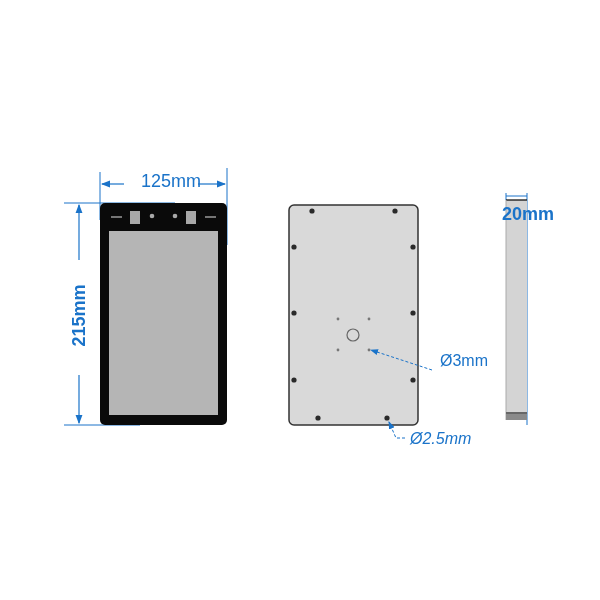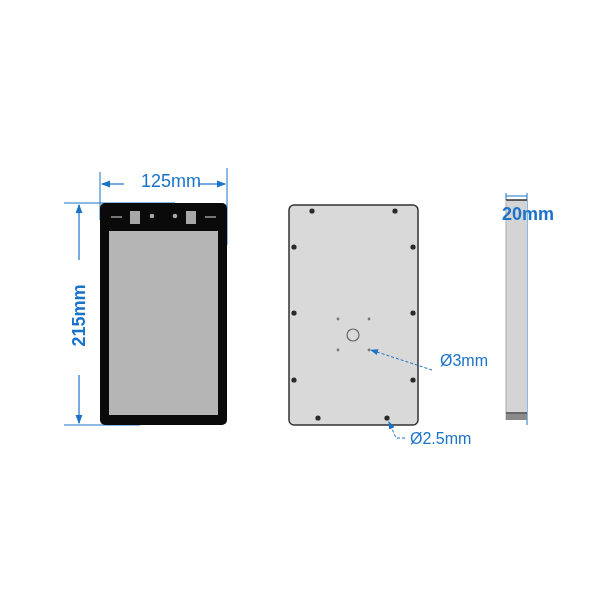--- a/index.html
+++ b/index.html
@@ -83,13 +83,13 @@
 </svg>
 
 <div class="dimtext" style="left:141px; top:171px; font-size:18px;">125mm</div>
 
 <div class="dimtext" style="left:48px; top:305px; font-size:18px; font-weight:bold; transform:rotate(-90deg); transform-origin:center center;">215mm</div>
 
 <div class="dimtext" style="left:502px; top:156px; font-size:18px; font-weight:bold;margin-top:48px;">20mm</div>
 
 <div class="dimtext" style="left:440px; top:352px; font-size:16px;">Ø3mm</div>
 
-<div class="dimtext" style="left:410px; top:430px; font-size:16px;">Ø2.5mm</div>
+<div class="dimtext" style="left:410px; top:430px; font-size:16px;font-style:italic;">Ø2.5mm</div>
 
 </body></html>

